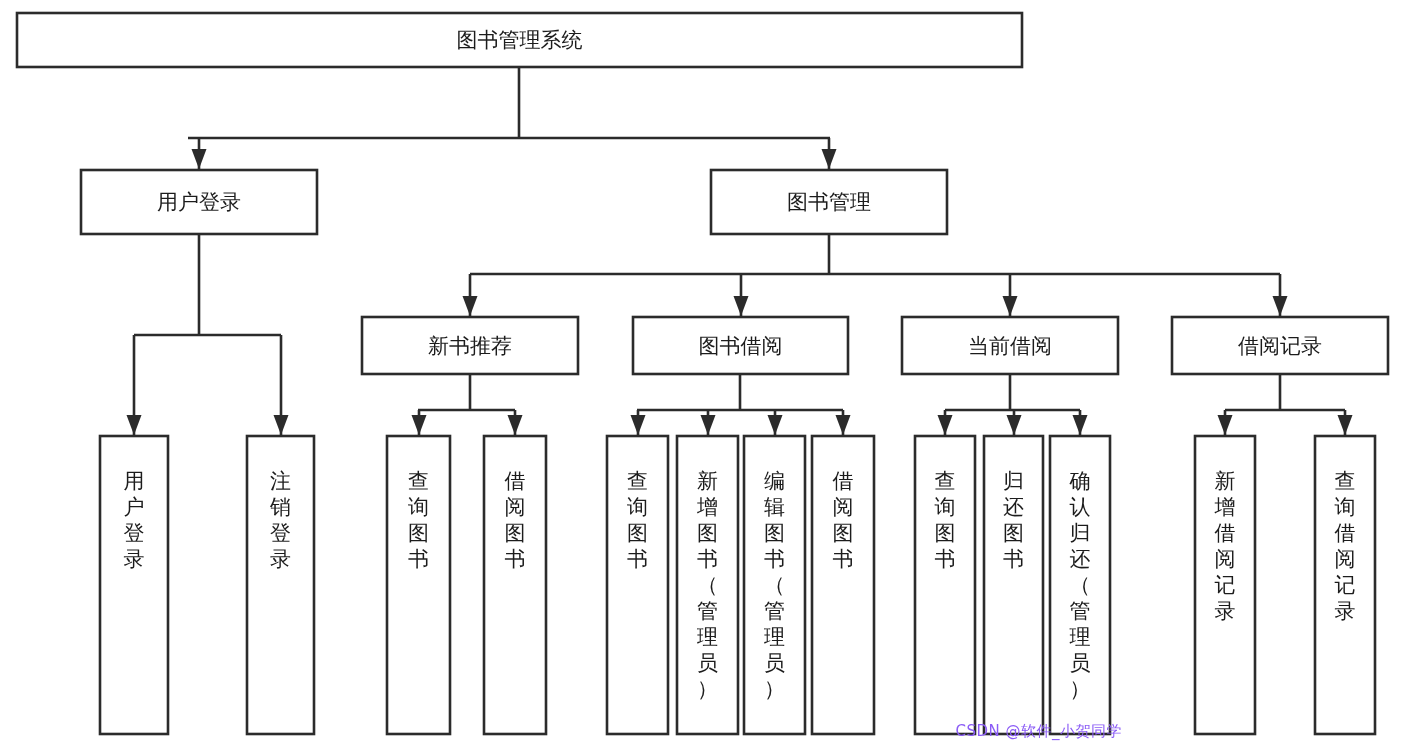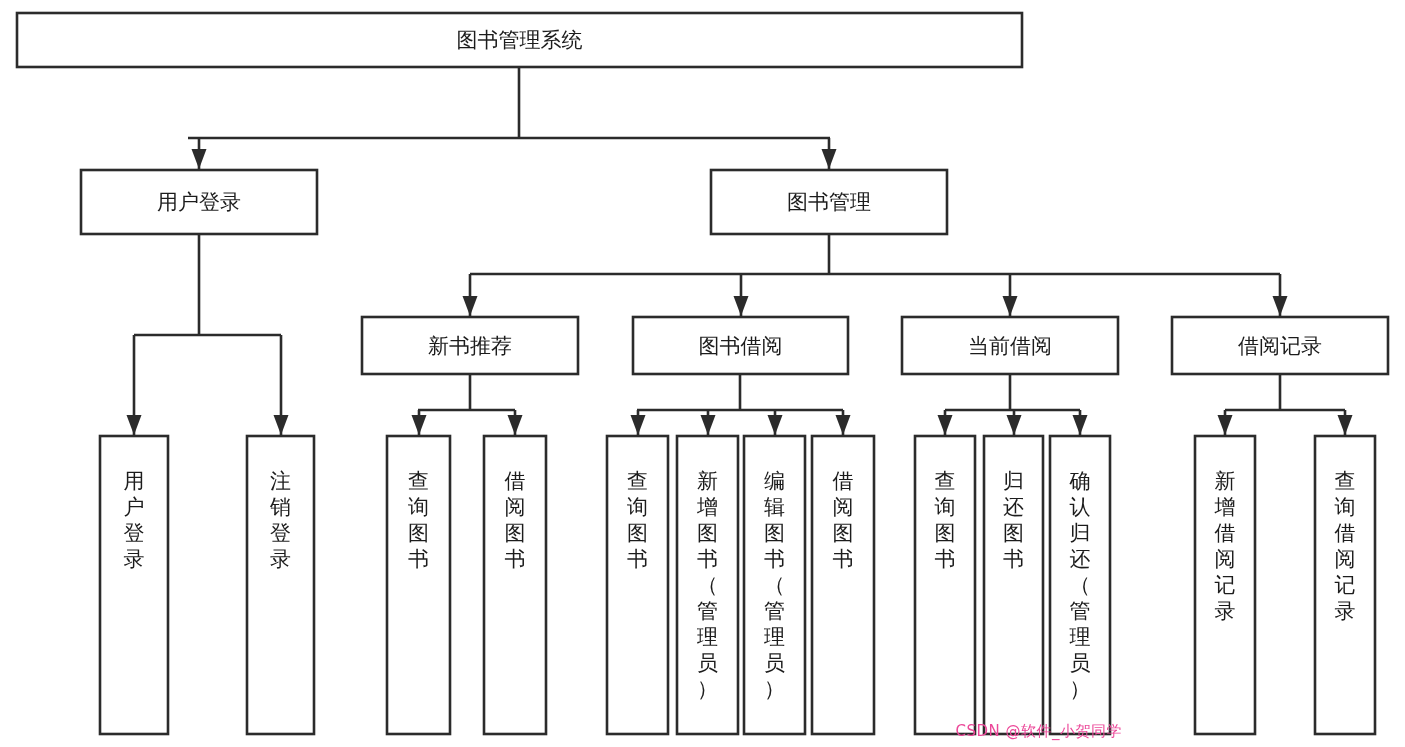--- a/index.html
+++ b/index.html
@@ -54,21 +54,21 @@
   .arrow-head {
     fill: #2b2b2b;
     stroke: none;
   }
   .watermark {
     position: absolute;
     right: 8px;
     bottom: 6px;
     font-family: "DejaVu Sans", "Liberation Sans", sans-serif;
     font-size: 15px;
-    color: #ec4899;
+    color: #8b5cf6;
     letter-spacing: 0.5px;
     white-space: nowrap;
     user-select: none;
   }
 </style>
 </head>
 <body>
 
 <div id="diagram-root">
 

